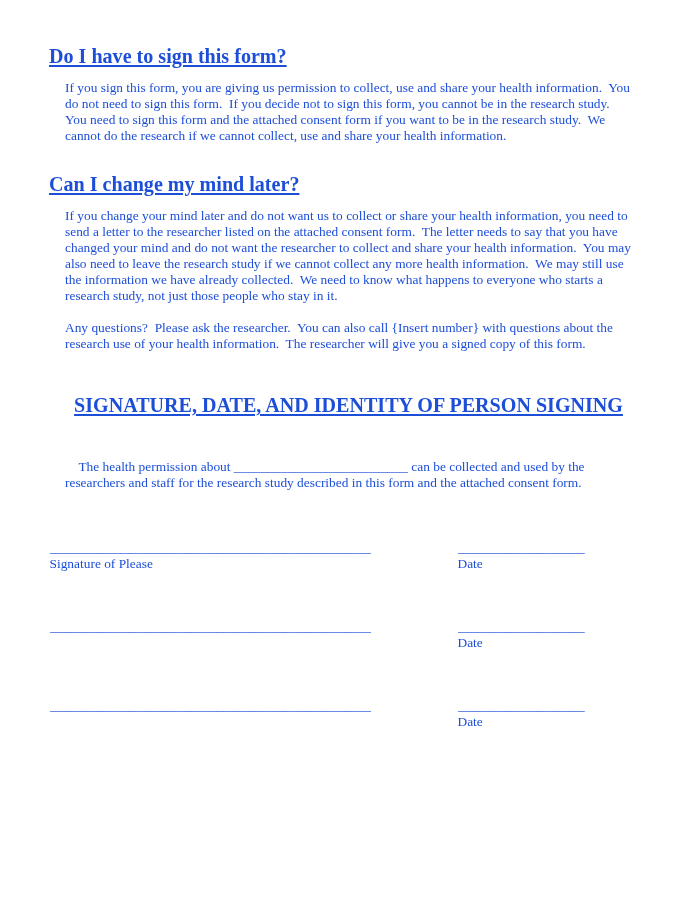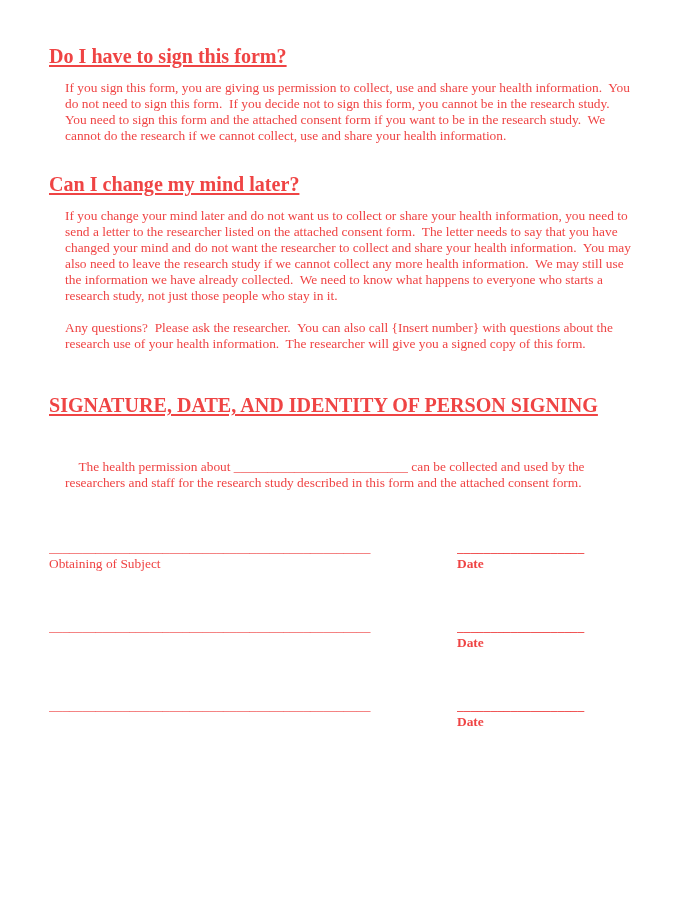--- a/index.html
+++ b/index.html
@@ -10,54 +10,54 @@
   .page {
     position: relative;
     width: 696px;
     height: 900px;
     background: #ffffff;
     box-sizing: border-box;
     padding: 48px 48px 0 49px;
     font-family: "Liberation Serif", "DejaVu Serif", serif;
     font-size: 13.4px;
     line-height: 16px;
-    color: #ef4444;
+    color: #1d4ed8;
     overflow: hidden;
   }
   .section-heading {
     font-weight: bold;
     text-decoration: underline;
     margin: 0;
   }
   .body-text {
     margin: 16px;
     white-space: pre-wrap;
   }
   .mt-heading2   { margin-top: 32px; }
   .mt-questions  { margin-top: 16px; }
-  .mt-sig-head   { margin-top: 45px; }
+  .mt-sig-head   { margin-top: 45px; text-align: center; }
   .mt-statement  { margin-top: 30px; }
   .mt-block1     { margin-top: 33px; }
   .mt-block      { margin-top: 47px; }
   .inline-blank {
     white-space: pre;
   }
   .sig-row {
     display: flex;
     align-items: flex-start;
+    justify-content: center;
   }
   .sig-col-left {
     width: 327px;
     flex: 0 0 auto;
   }
   .sig-col-right {
     margin-left: 81px;
     width: 190px;
     flex: 0 0 auto;
-    font-weight: bold;
   }
   .sig-line {
     white-space: pre;
     overflow: hidden;
     height: 16px;
   }
   .sig-label {
     height: 16px;
   }
 </style>
@@ -76,21 +76,21 @@
 
   <h2 class="section-heading mt-sig-head">SIGNATURE, DATE, AND IDENTITY OF PERSON SIGNING</h2>
 
   <p class="body-text mt-statement">
     <span>The health permission about </span><span class="inline-blank">__________________________</span><span> can be collected and used by the researchers and staff for the research study described in this form and the attached consent form.</span>
   </p>
 
   <div class="sig-row mt-block1">
     <div class="sig-col-left">
       <div class="sig-line">________________________________________________</div>
-      <div class="sig-label">Obtaining of Subject</div>
+      <div class="sig-label">Signature of Please</div>
     </div>
     <div class="sig-col-right">
       <div class="sig-line">___________________</div>
       <div class="sig-label">Date</div>
     </div>
   </div>
 
   <div class="sig-row mt-block">
     <div class="sig-col-left">
       <div class="sig-line">________________________________________________</div>

